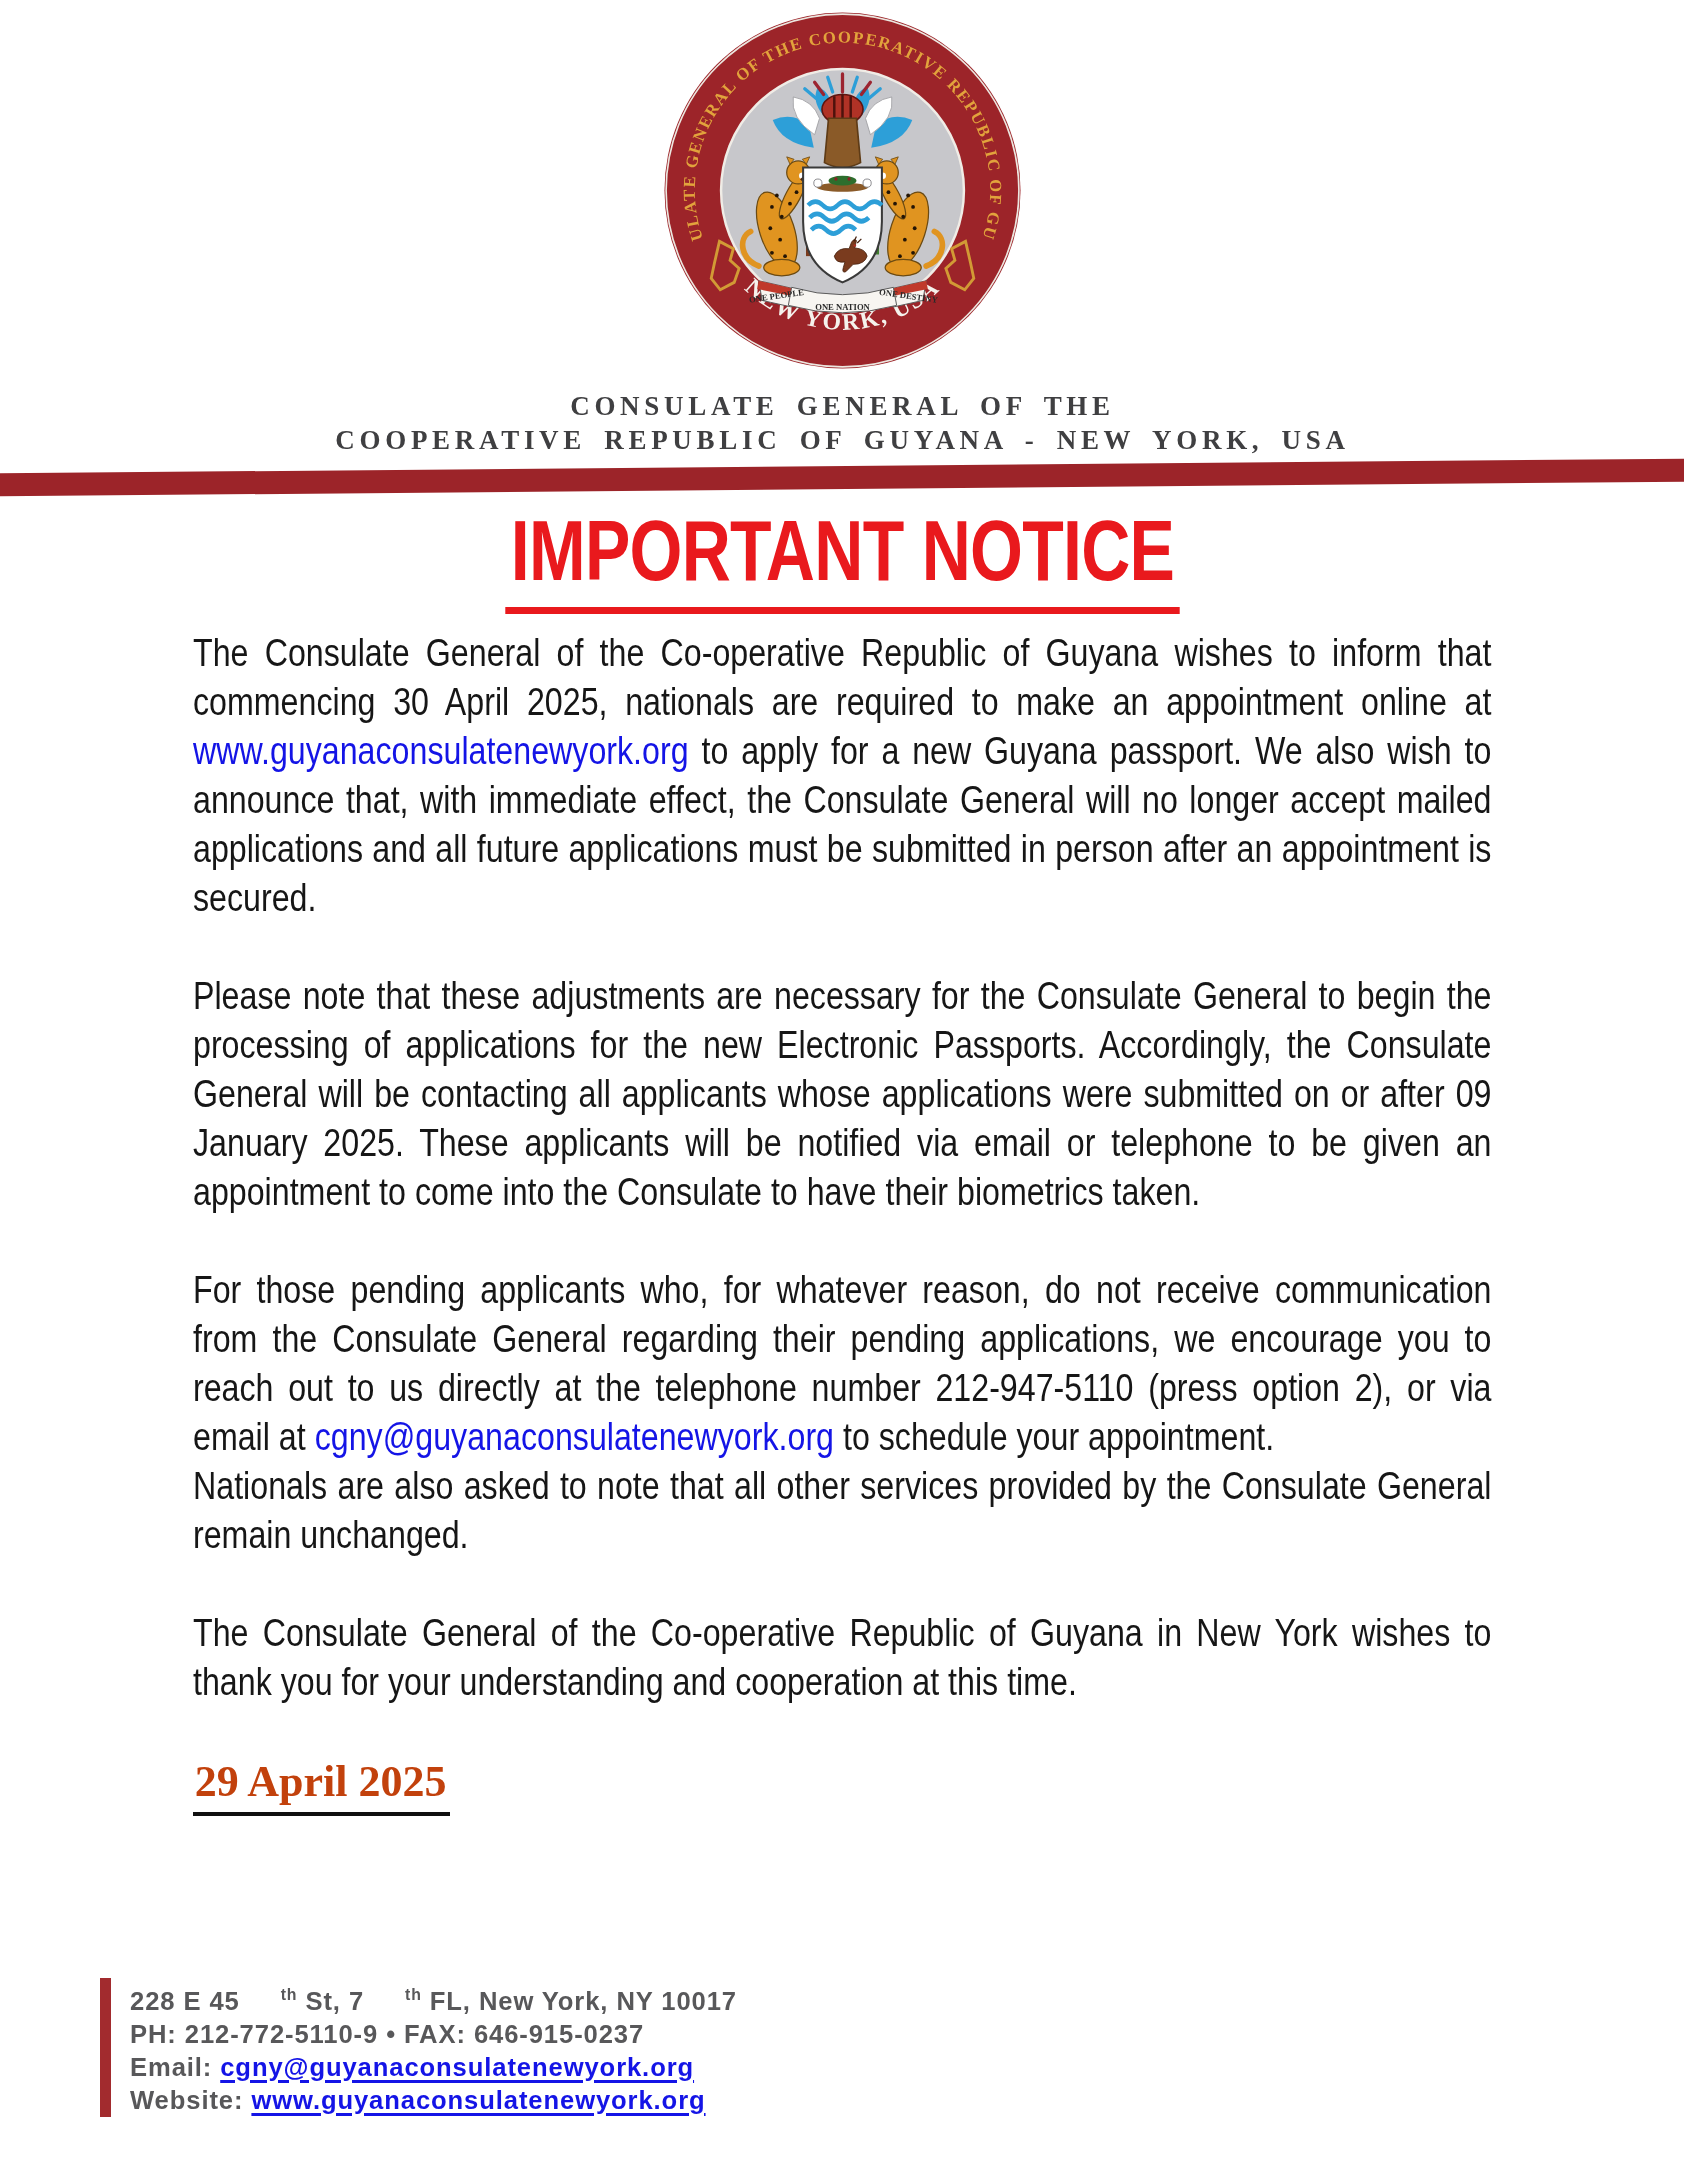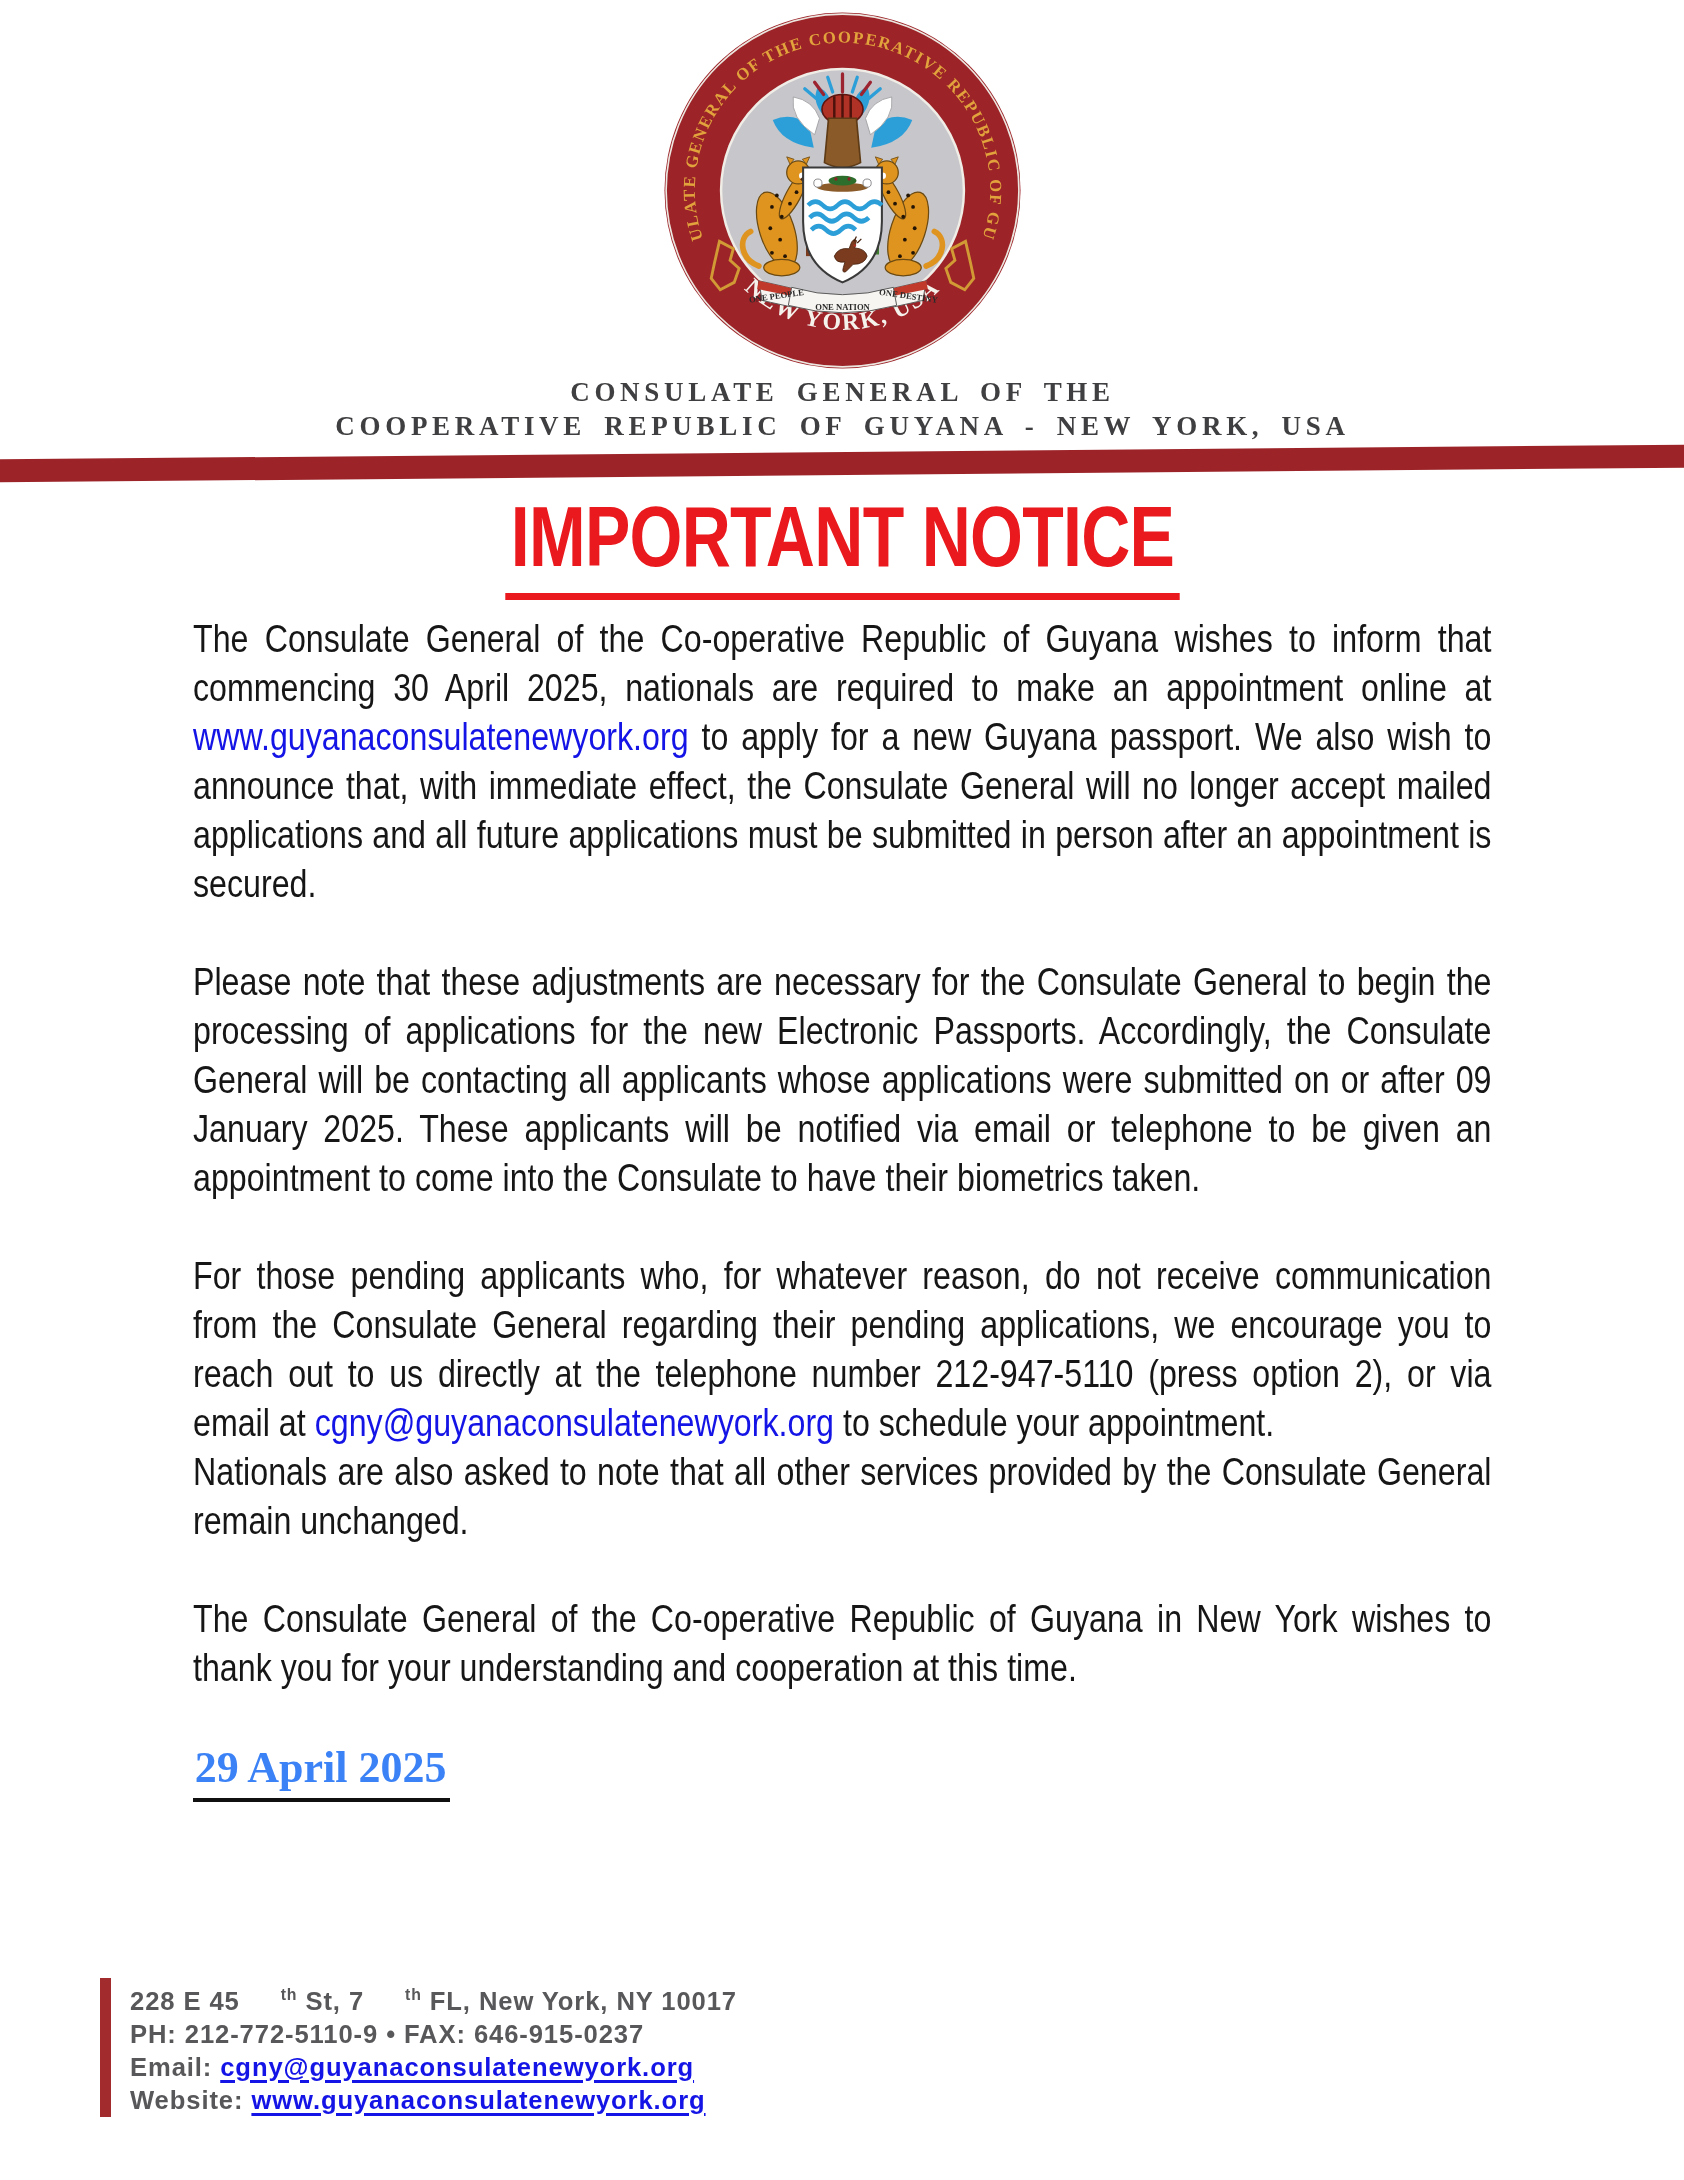--- a/index.html
+++ b/index.html
@@ -15,21 +15,21 @@
   html,body{margin:0;padding:0;}
   body{
     width:1685px;height:2181px;
     background:#ffffff;
     font-family:"Liberation Sans",sans-serif;
     position:relative;
     overflow:hidden;
   }
   .seal-wrap{display:flex;justify-content:center;padding-top:10.2px;}
   .org-title{
-    margin-top:4px;
+    margin-top:18px;
     text-align:center;
     font-family:"Liberation Serif",serif;
     font-weight:bold;
     color:var(--header-gray);
     font-size:27px;
     letter-spacing:4.7px;
     word-spacing:6.8px;
     line-height:34px;
   }
   .divider-bar{
@@ -68,21 +68,21 @@
   }
   .body-copy p.para{margin:0 0 49px 0;}
   .body-copy p.para:last-child{margin-bottom:0;}
   a.body-link{color:var(--link-blue);text-decoration:none;}
   .date-wrap{margin-top:49px;}
   .notice-date{
     display:inline-block;
     font-family:"Liberation Serif",serif;
     font-weight:bold;
     font-size:44px;
-    color:#3b82f6;
+    color:#c2410c;
     border-bottom:4.3px solid #101010;
     padding:0 3.4px 5.1px 1.7px;
   }
   footer{
     position:absolute;
     top:1978px;left:100px;
     display:flex;
   }
   .footer-bar{
     width:11px;

